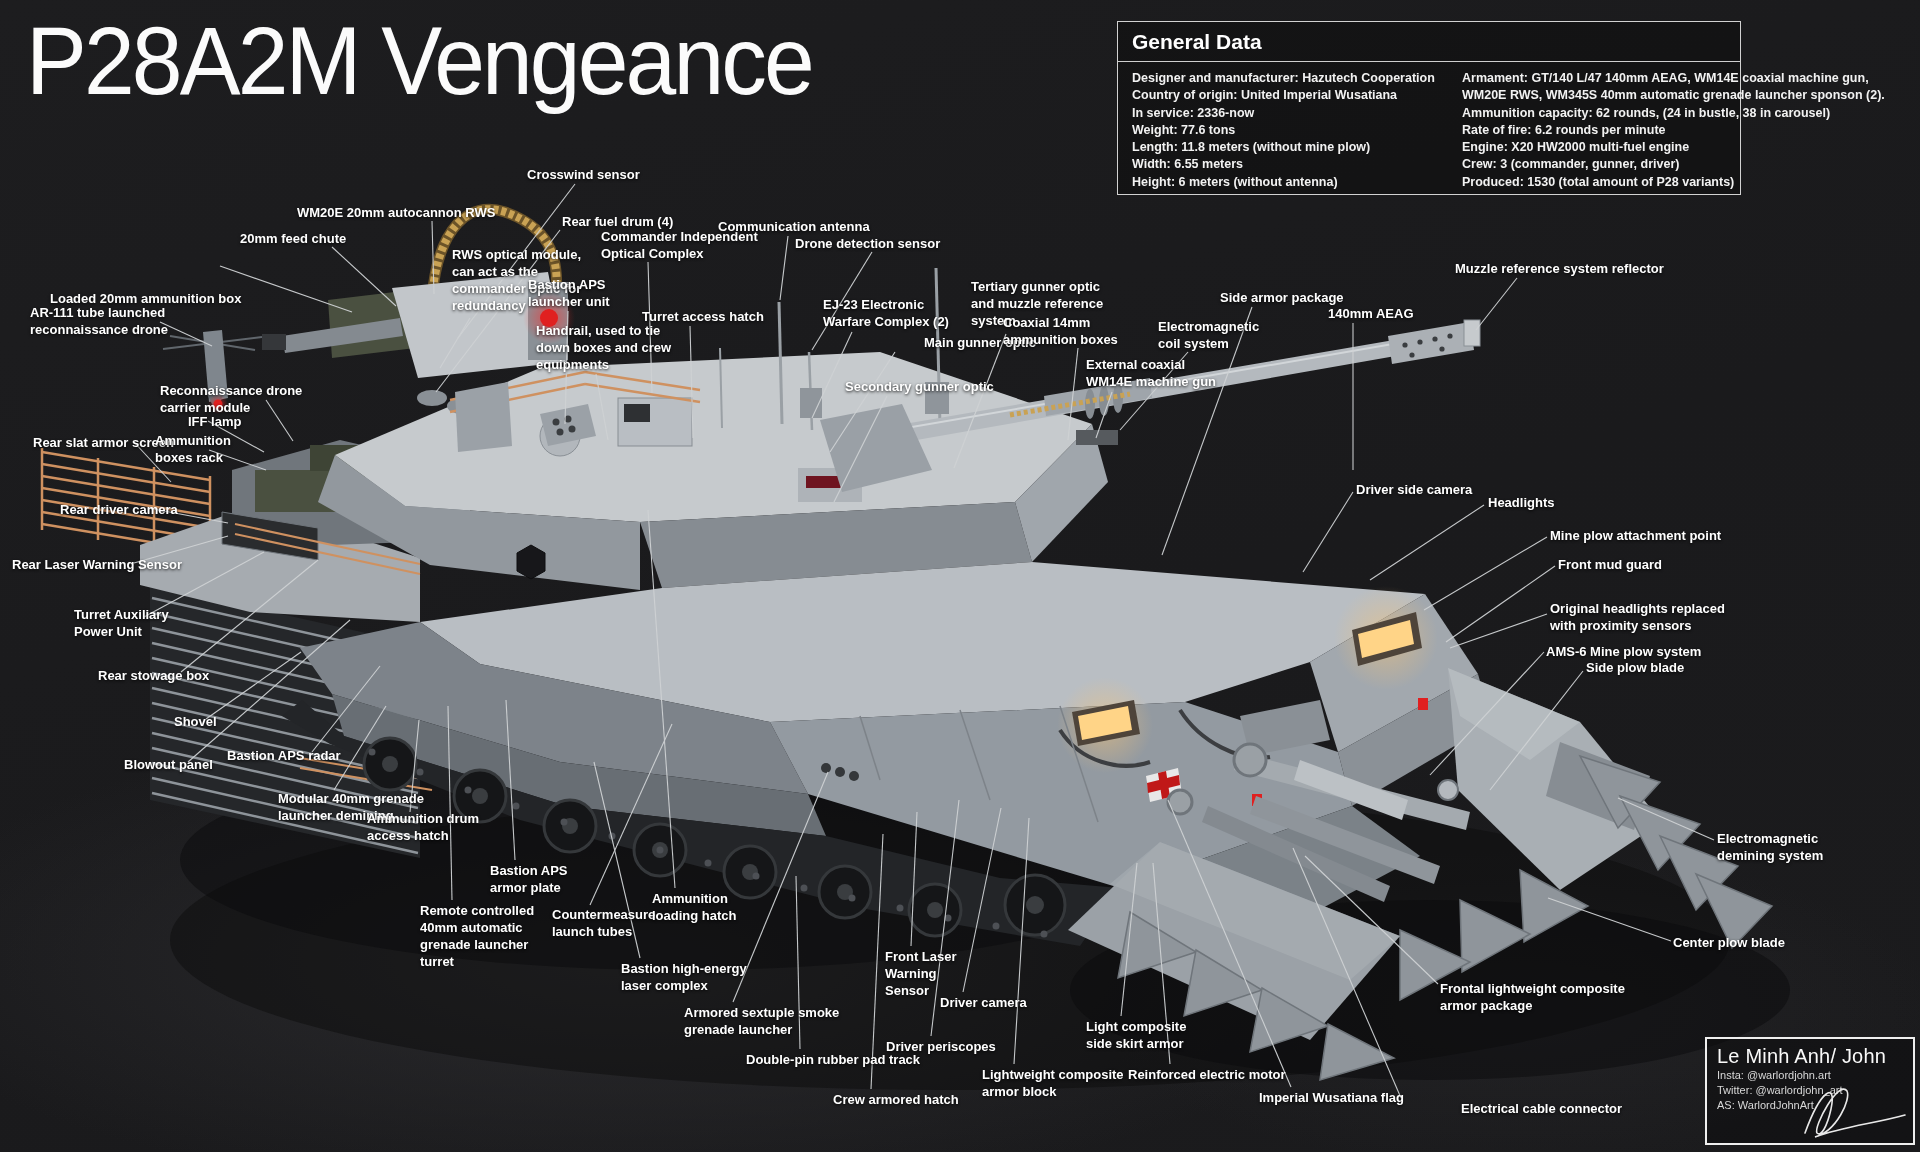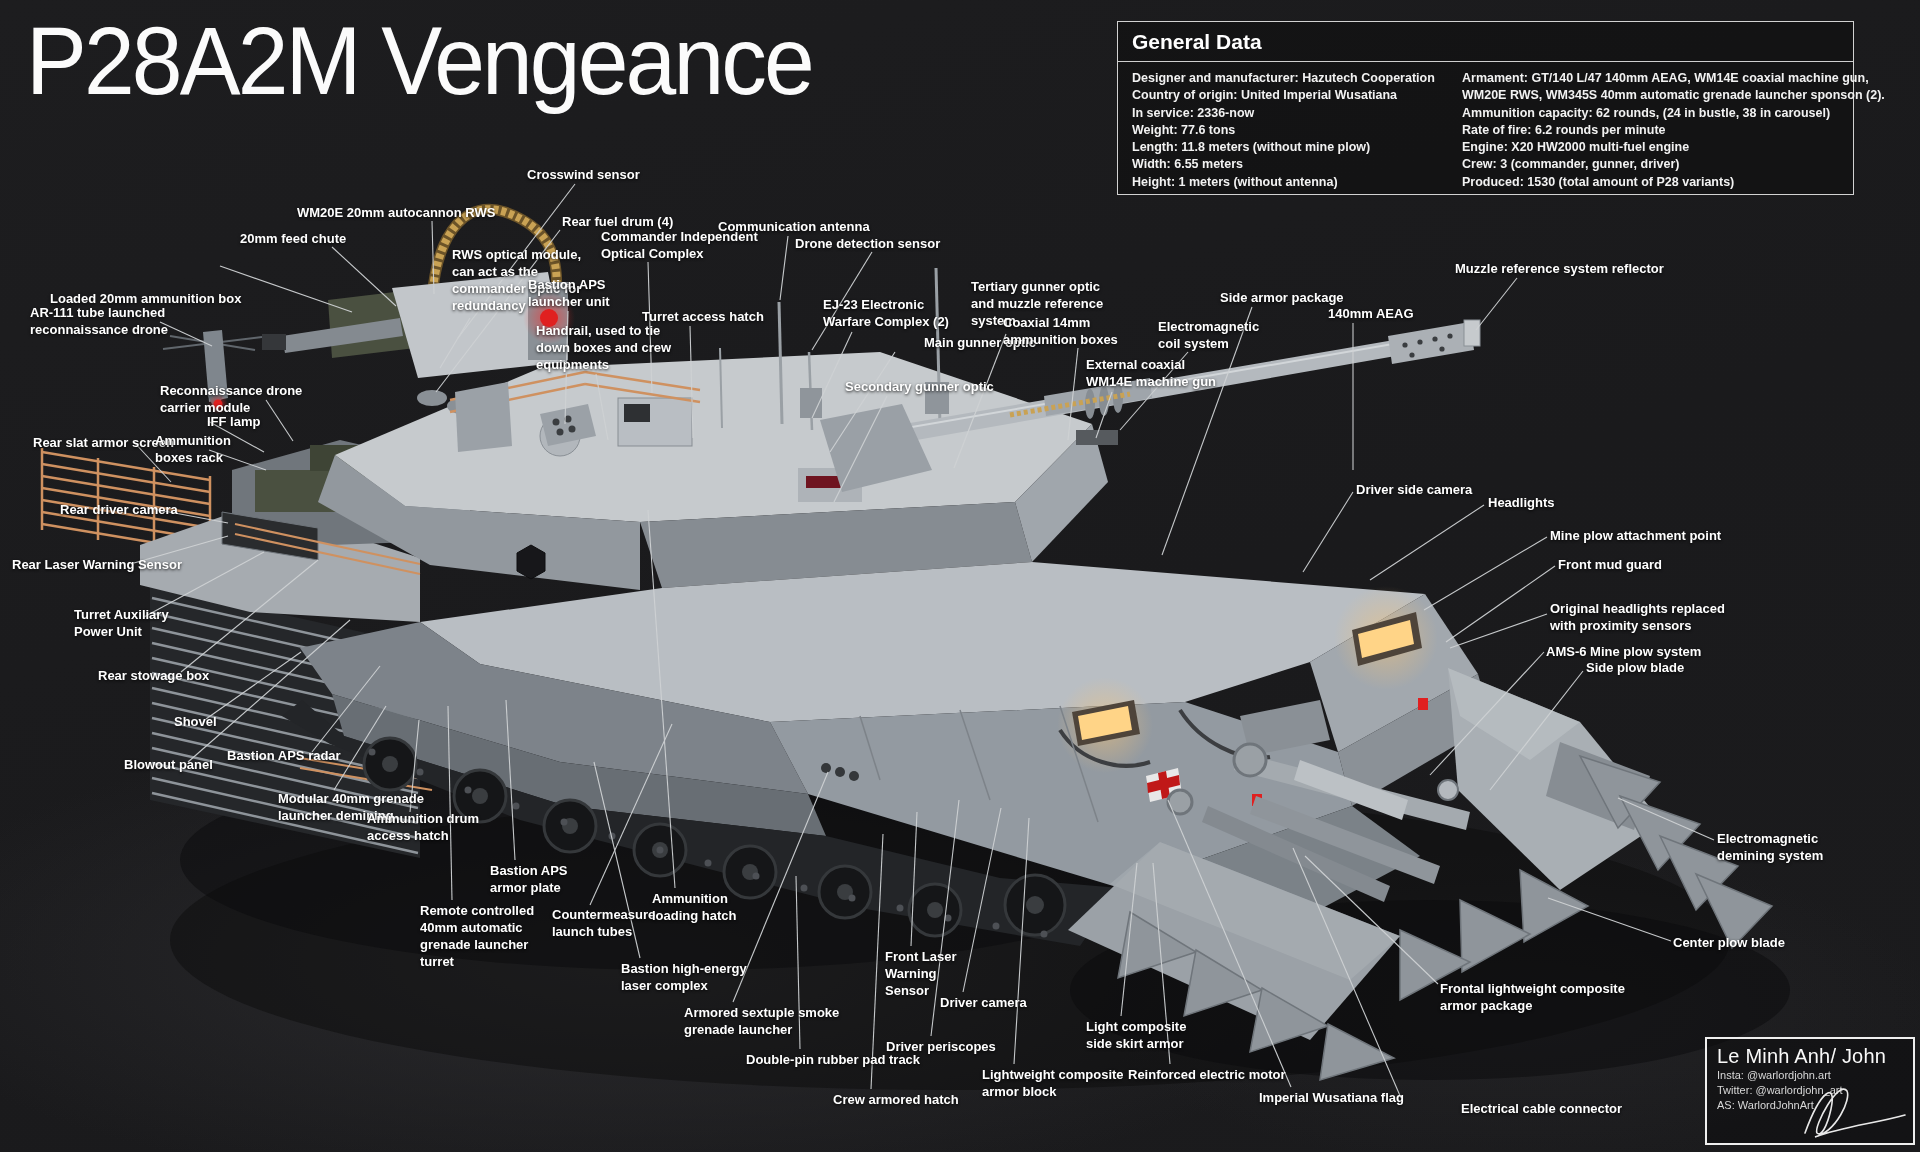--- a/index.html
+++ b/index.html
@@ -7,21 +7,21 @@
     --c-warm:#ffd487; --c-olive:#4a5040; --c-belt:#c9a254;
   }
   html,body{margin:0;padding:0;background:#101012;}
   #stage{position:relative;width:1920px;height:1152px;overflow:hidden;
          background:linear-gradient(160deg,#1d1d1f 0%,#1a1a1c 55%,#1b1b1d 100%);
          font-family:"Liberation Sans",sans-serif;color:#fff;}
   #scene{position:absolute;left:0;top:0;}
   #page-title{position:absolute;left:26px;top:6px;font-size:96px;font-weight:500;
     letter-spacing:-3px;color:#fbfbfb;transform:scaleX(.95);transform-origin:left top;white-space:nowrap;}
   
-  #general-data{position:absolute;left:1117px;top:21px;width:737px;height:174px;
+  #general-data{position:absolute;left:1117px;top:21px;width:624px;height:174px;
     border:1px solid #d2d2d2;background:rgba(10,10,12,.45);box-sizing:border-box;}
   #gd-heading{font-size:21px;font-weight:700;padding:8px 0 7px 14px;}
   #gd-divider{border-top:1px solid #cfcfcf;height:0;}
   #gd-columns{display:flex;padding:8px 10px 0 14px;}
   #gd-left-col{width:322px;flex:none;}
   #gd-right-col{flex:1;padding-left:8px;}
   .spec-line{font-size:12.5px;font-weight:700;line-height:17.3px;color:#f2f2f2;white-space:nowrap;}
   
   .callout{position:absolute;font-size:13px;font-weight:700;line-height:17px;color:var(--c-label);
     white-space:nowrap;text-shadow:0 1px 3px rgba(0,0,0,.85);}
@@ -374,21 +374,21 @@
     <div id="gd-heading">General Data</div>
     <div id="gd-divider"></div>
     <div id="gd-columns">
       <div id="gd-left-col">
           <div class="spec-line">Designer and manufacturer: Hazutech Cooperation</div>
           <div class="spec-line">Country of origin: United Imperial Wusatiana</div>
           <div class="spec-line">In service: 2336-now</div>
           <div class="spec-line">Weight: 77.6 tons</div>
           <div class="spec-line">Length: 11.8 meters (without mine plow)</div>
           <div class="spec-line">Width: 6.55 meters</div>
-          <div class="spec-line">Height: 1 meters (without antenna)</div>
+          <div class="spec-line">Height: 6 meters (without antenna)</div>
         </div>
       <div id="gd-right-col">
           <div class="spec-line">Armament: GT/140 L/47 140mm AEAG, WM14E coaxial machine gun,</div>
           <div class="spec-line">WM20E RWS, WM345S 40mm automatic grenade launcher sponson (2).</div>
           <div class="spec-line">Ammunition capacity: 62 rounds, (24 in bustle, 38 in carousel)</div>
           <div class="spec-line">Rate of fire: 6.2 rounds per minute</div>
           <div class="spec-line">Engine: X20 HW2000 multi-fuel engine</div>
           <div class="spec-line">Crew: 3 (commander, gunner, driver)</div>
           <div class="spec-line">Produced: 1530 (total amount of P28 variants)</div>
         </div>
@@ -476,21 +476,21 @@
       <div class="callout" style="left: 1328px; top: 305px;">
         <div>140mm AEAG</div>
       </div>
       <div class="callout" style="left: 1455px; top: 260px;">
         <div>Muzzle reference system reflector</div>
       </div>
       <div class="callout" style="left: 160px; top: 382px;">
         <div>Reconnaissance drone</div>
         <div>carrier module</div>
       </div>
-      <div class="callout" style="left: 171px; top: 413px; padding-left: 36px;">
+      <div class="callout" style="left: 152px; top: 413px; padding-left: 36px;">
         <div>IFF lamp</div>
       </div>
       <div class="callout" style="left: 33px; top: 434px;">
         <div>Rear slat armor screen</div>
       </div>
       <div class="callout" style="left: 155px; top: 432px;">
         <div>Ammunition</div>
         <div>boxes rack</div>
       </div>
       <div class="callout" style="left: 60px; top: 501px;">

